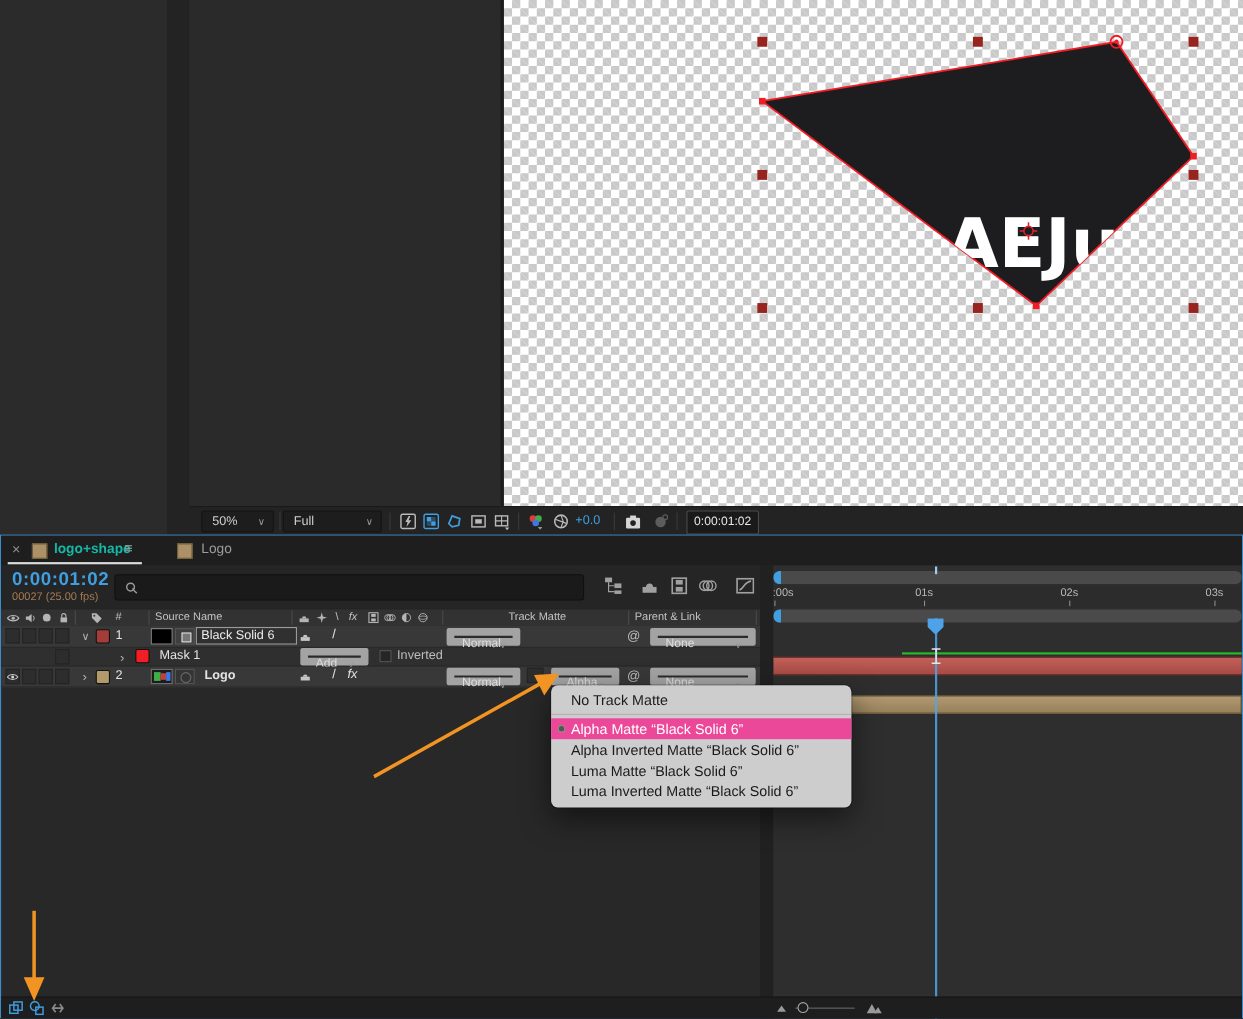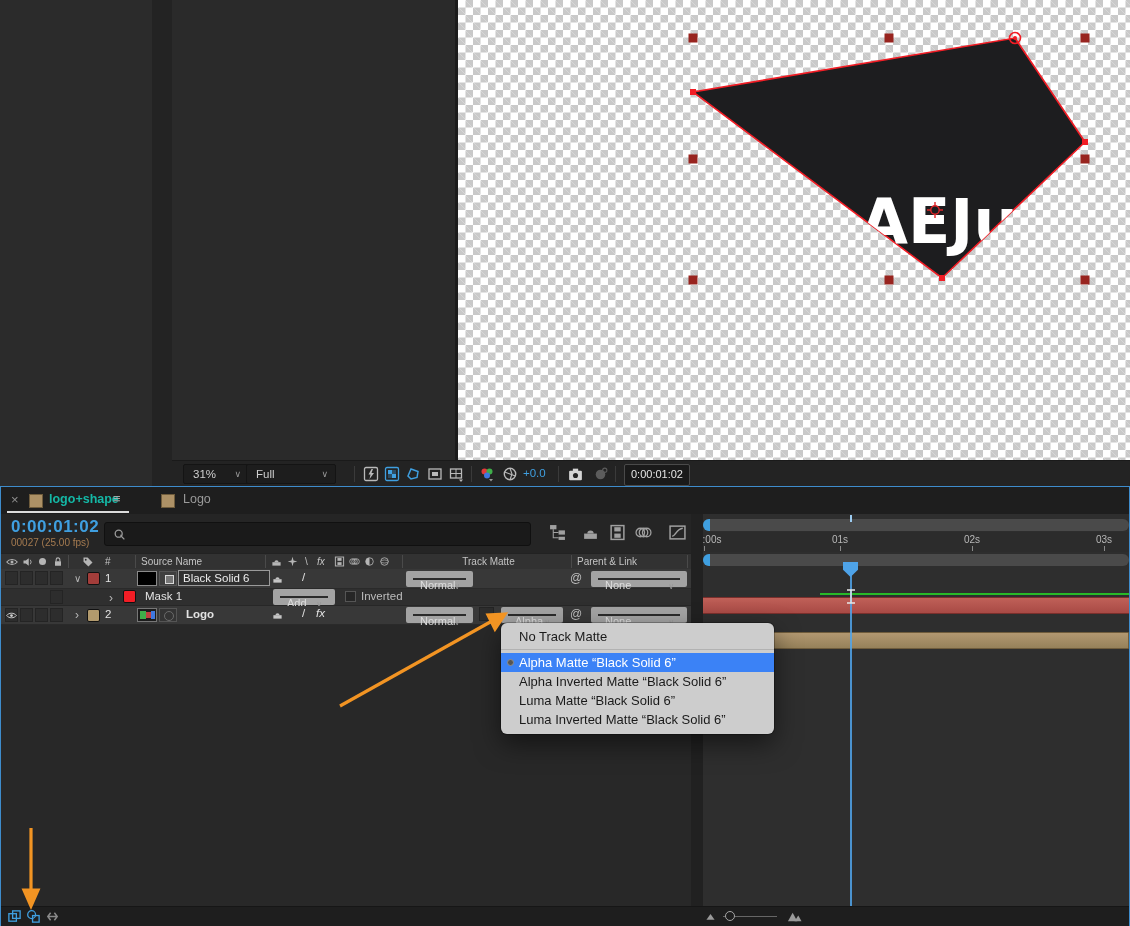--- a/index.html
+++ b/index.html
@@ -62,21 +62,21 @@
   #bar-logo{top:118px;background:linear-gradient(#b29871,#96815a);border:1px solid #6f5c3c;border-radius:3px 0 0 3px;}
   #playhead{position:absolute;left:140px;top:48px;width:15px;height:15px;background:#4ea3e8;
             clip-path:polygon(0 0,100% 0,100% 52%,50% 100%,0 52%);}
   #playline{position:absolute;left:146.5px;top:48px;width:2px;height:830px;background:rgba(80,165,235,.85);}
   #navtick{position:absolute;left:147px;top:1px;width:2px;height:7px;background:#9ccbf0;}
   
   #tm-menu{left:500px;top:136px;width:273px;background:#cdcdcd;border-radius:6px;
            box-shadow:0 10px 26px rgba(0,0,0,.5),0 0 0 1px rgba(0,0,0,.25);
            padding:4px 0 5px 0;font-size:13px;color:#1a1a1a;}
   .menu-item{position:relative;height:19px;line-height:19px;padding-left:18px;white-space:nowrap;}
-  .menu-item.sel{background:#3b82f6;color:#fff;}
+  .menu-item.sel{background:#ec4899;color:#fff;}
   .menu-sep{height:1px;background:#b2b2b2;margin:3px 0;}
   .radio-dot{position:absolute;left:6px;top:6px;width:7px;height:7px;border-radius:50%;background:#555;border:1px solid #8f8f8f;box-sizing:border-box;}
   
   #bottom-bar{left:0;top:419px;width:1128px;height:19px;background:#1e1e1e;border-top:1px solid #161616;}
   
   .g{position:absolute;white-space:nowrap;}
 </style>
 </head>
 <body>
 
@@ -243,25 +243,25 @@
           <rect x="939" y="275" width="6" height="6"></rect>
       </g>
       <g>
         <circle cx="1015" cy="38" r="5.5" fill="none" stroke="#f21d25" stroke-width="1.6"></circle>
         <circle cx="1015" cy="38" r="2" fill="#f21d25"></circle>
       </g>
     </svg>
 
     <div id="viewer-toolbar" class="abs">
       <div class="vtb-box" style="left:11px;width:66px">
-        <span class="lbl">31%</span>
+        <span class="lbl">50%</span>
         <span class="chv">∨</span>
       </div>
       <div class="vsep" style="left:82px"></div>
-      <div class="vtb-box" style="left:74px;width:90px">
+      <div class="vtb-box" style="left:85px;width:90px">
         <span class="lbl">Full</span>
         <span class="chv">∨</span>
       </div>
       <div class="vsep" style="left:182px"></div>
       <svg class="ic tbicon" style="left:191px" width="16" height="16">
           <use href="#sy-bolt"></use>
         </svg>
       <svg class="ic tbicon active" style="left:212px" width="16" height="16">
           <use href="#sy-checker"></use>
         </svg>

